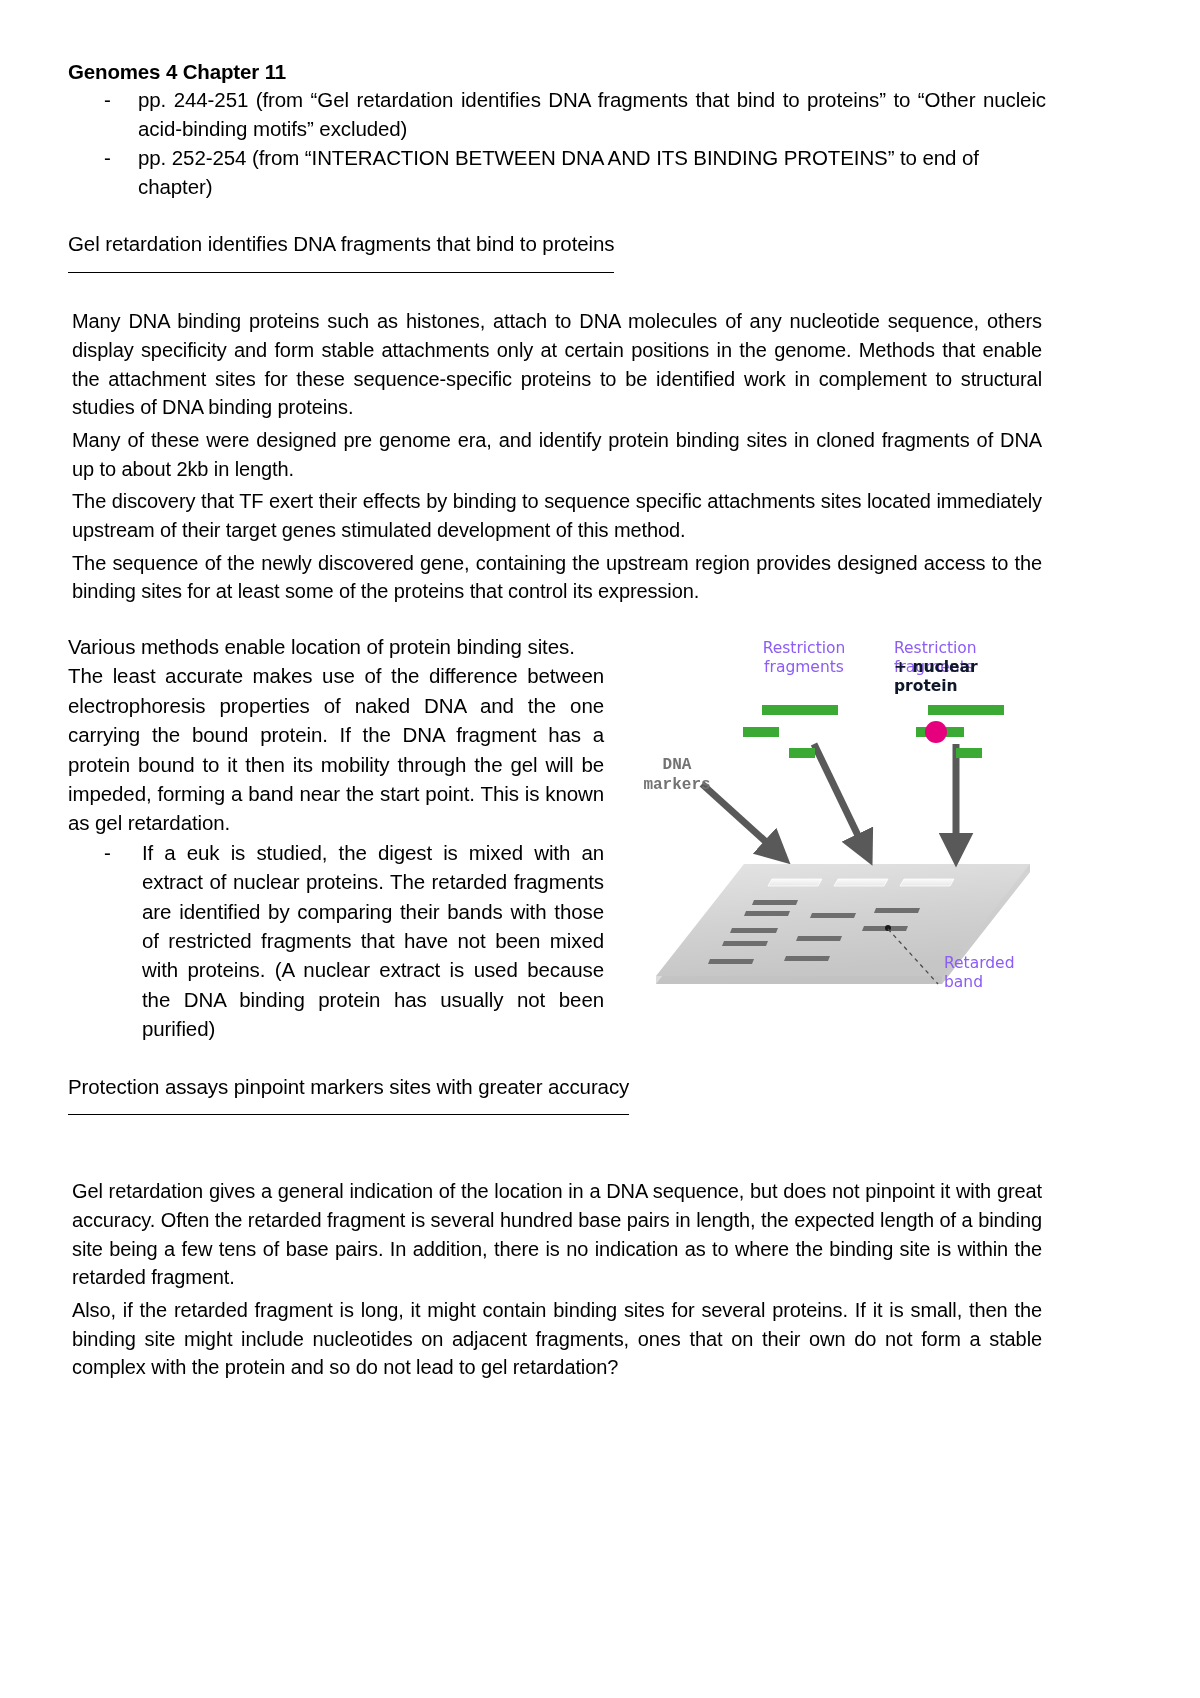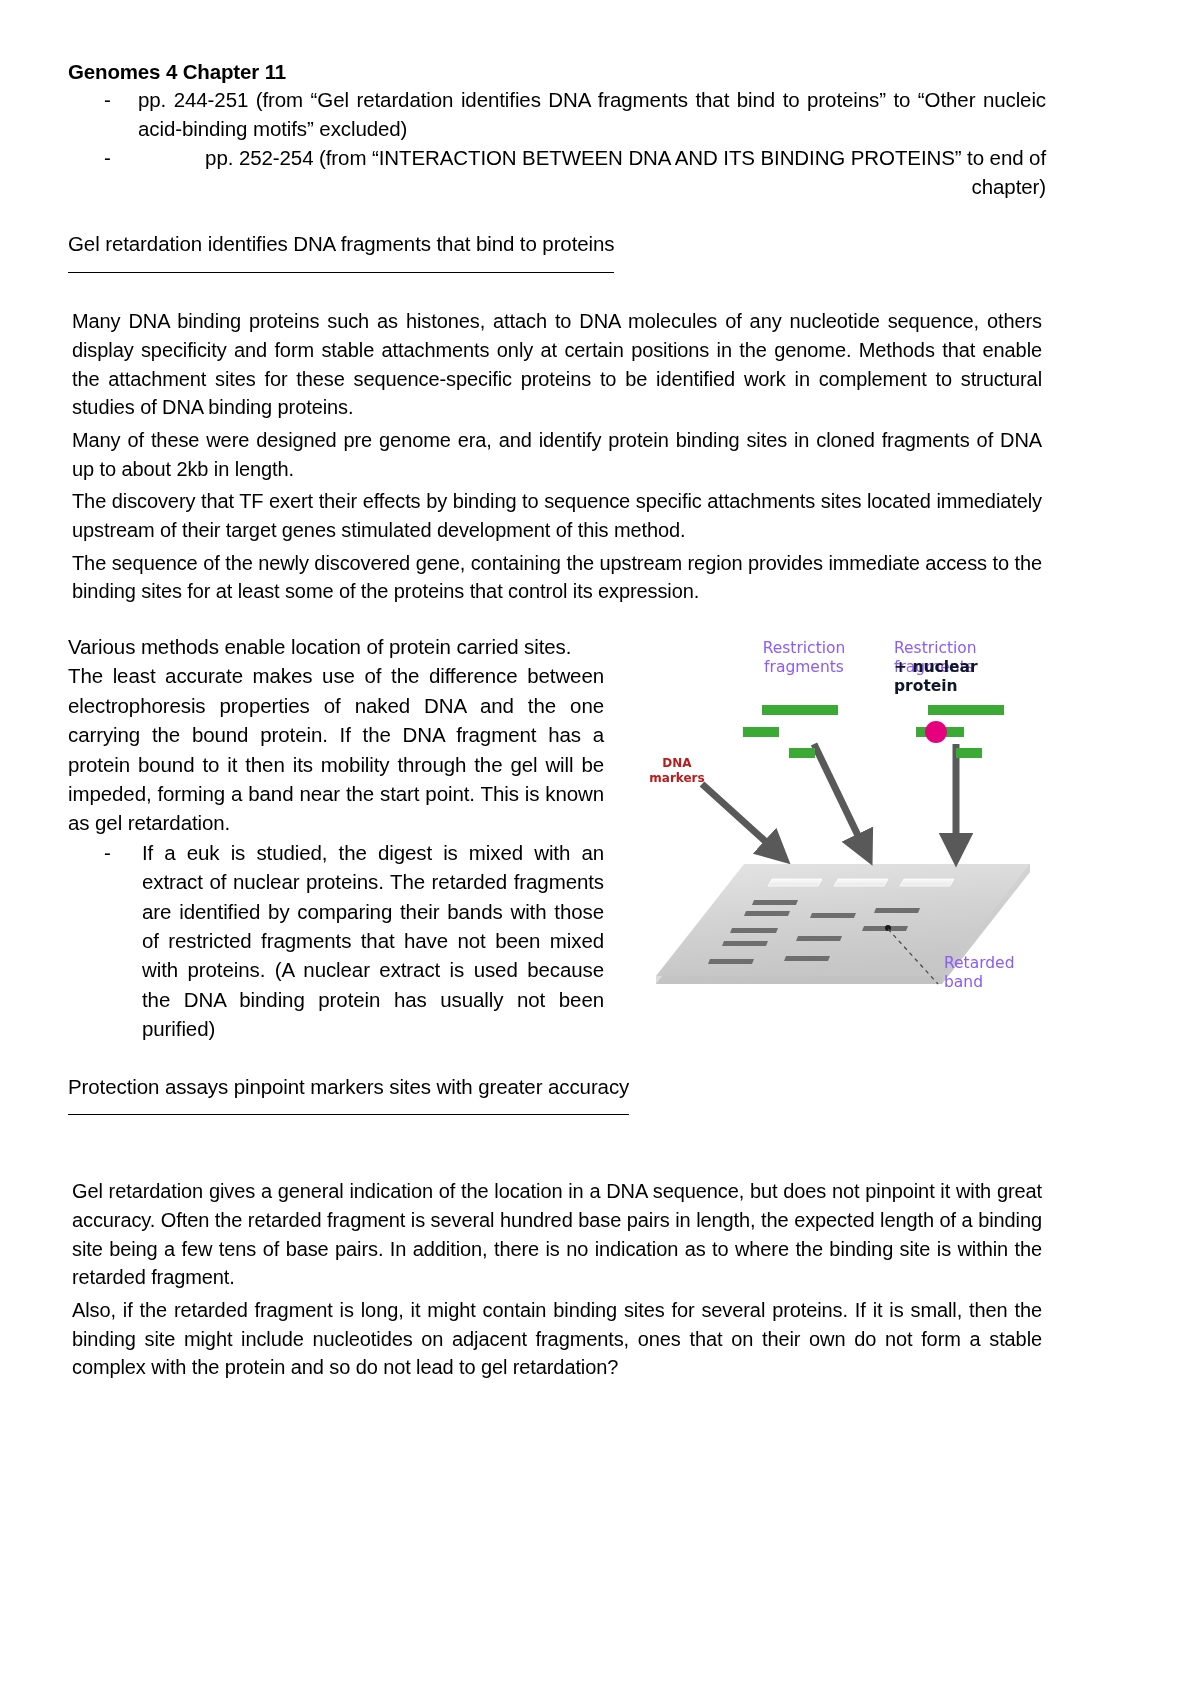--- a/index.html
+++ b/index.html
@@ -47,21 +47,21 @@
   }
   .bullet-row .dash {
     width: 34px;
     flex: 0 0 34px;
   }
   .bullet-row .btxt {
     flex: 1 1 auto;
     text-align: justify;
     text-justify: inter-word;
   }
-  .bullet-row .btxt.nojust { text-align: right; }
+  .bullet-row .btxt.nojust { text-align: left; }
 
   h2.head {
     font-size: 20.5px;
     font-weight: normal;
     line-height: 1.3;
     margin: 0;
     display: inline-block;
     border-bottom: 1.6px solid #000;
     padding-bottom: 14px;
     letter-spacing: -0.1px;
@@ -114,23 +114,24 @@
   }
   .fig-label {
     position: absolute;
     font-family: "DejaVu Sans", sans-serif;
     font-size: 15.5px;
     line-height: 1.22;
     color: #8b5cf6;
     white-space: pre-line;
   }
   .fig-label.green {
-    color: #b91c1c;
+    color: #737373;
     font-weight: bold;
-    font-size: 12px;
+    font-size: 16px;
+    font-family: Liberation Mono, monospace;
   }
   .fig-label.pink {
     color: #0f172a;
     font-weight: bold;
   }
   .frag {
     position: absolute;
     background: #3aaa35;
     height: 10px;
     border-radius: 0px;
@@ -164,21 +165,21 @@
 
     <div>
       <h2 class="head">Gel retardation identifies DNA fragments that bind to proteins</h2>
     </div>
 
     <div class="spacer-lg"></div>
 
     <p class="para">Many DNA binding proteins such as histones, attach to DNA molecules of any nucleotide sequence, others display specificity and form stable attachments only at certain positions in the genome. Methods that enable the attachment sites for these sequence-specific proteins to be identified work in complement to structural studies of DNA binding proteins.</p>
     <p class="para">Many of these were designed pre genome era, and identify protein binding sites in cloned fragments of DNA up to about 2kb in length.</p>
     <p class="para">The discovery that TF exert their effects by binding to sequence specific attachments sites located immediately upstream of their target genes stimulated development of this method.</p>
-    <p class="para">The sequence of the newly discovered gene, containing the upstream region provides immediate access to the binding sites for at least some of the proteins that control its expression.</p>
+    <p class="para">The sequence of the newly discovered gene, containing the upstream region provides designed access to the binding sites for at least some of the proteins that control its expression.</p>
 
     <div class="spacer-md"></div>
 
     <div class="wrapwrap">
 
       <div class="floatfig">
         <div class="fig">
 
           
           <svg width="420" height="372" viewBox="0 0 420 372">
@@ -269,21 +270,21 @@
 
           <div class="fig-label green" style="left:8px; top:120px; text-align:center; width:86px;">DNA
 markers</div>
 
           <div class="fig-label" style="left:318px; top:318px;">Retarded
 band</div>
         </div>
       </div>
 
       <div class="coltext">
-        <p>Various methods enable location of protein carried sites.</p>
+        <p>Various methods enable location of protein binding sites.</p>
         <p>The least accurate makes use of the difference between electrophoresis properties of naked DNA and the one carrying the bound protein. If the DNA fragment has a protein bound to it then its mobility through the gel will be impeded, forming a band near the start point. This is known as gel retardation.</p>
         <div class="sub-bullet">
           <span class="dash">-</span>
           <span class="btxt">If a euk is studied, the digest is mixed with an extract of nuclear proteins. The retarded fragments are identified by comparing their bands with those of restricted fragments that have not been mixed with proteins. (A nuclear extract is used because the DNA binding protein has usually not been purified)</span>
         </div>
       </div>
       <div style="clear:both;"></div>
     </div>
 
     <div class="spacer-lg"></div>

